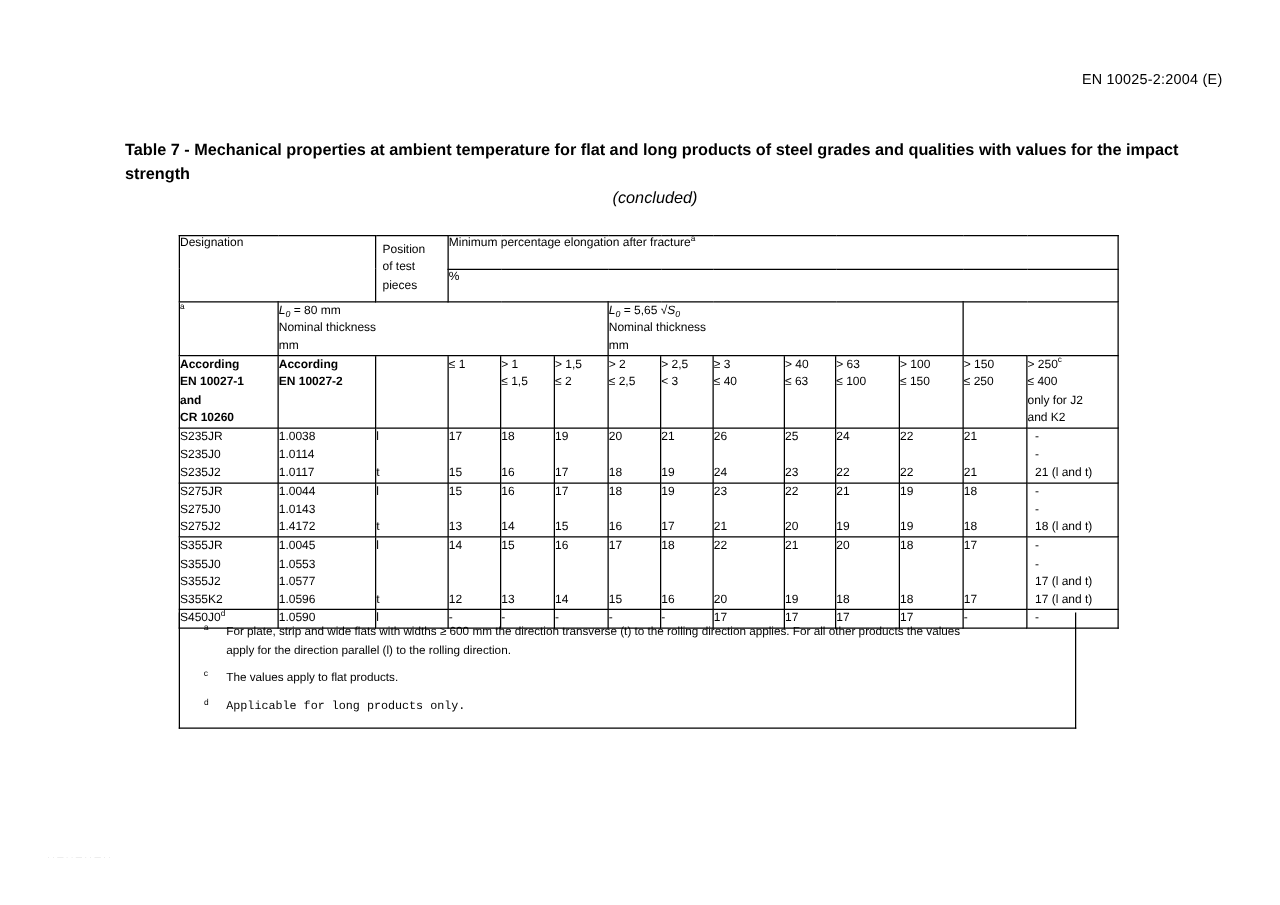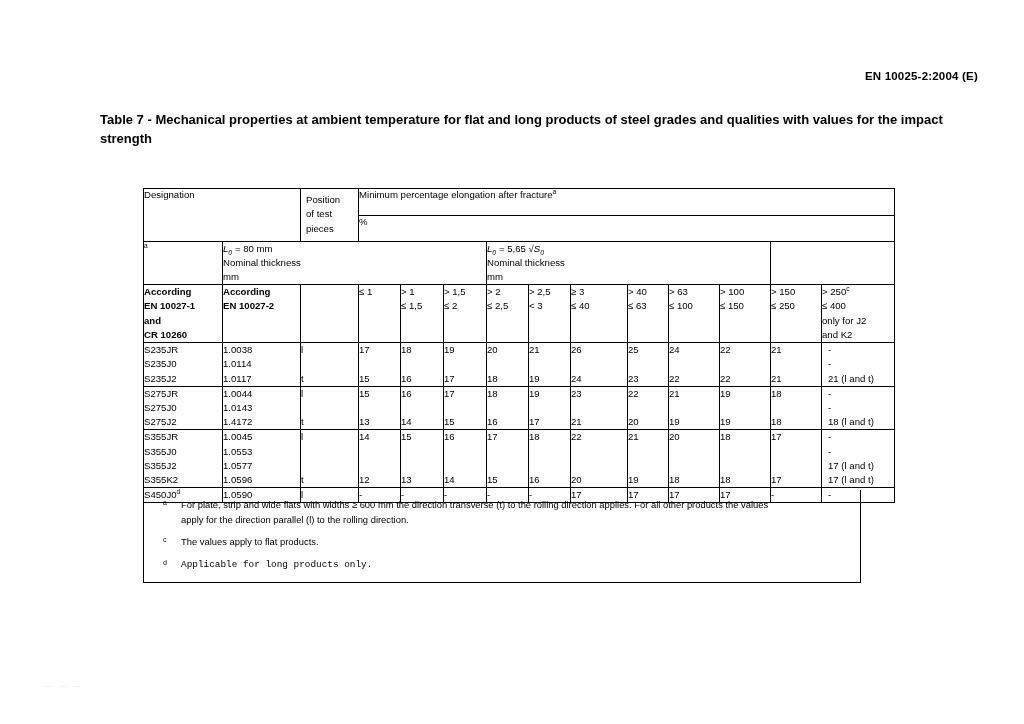--- a/index.html
+++ b/index.html
@@ -13,23 +13,22 @@
     position: relative;
     overflow: hidden;
   }
   .page { position: absolute; inset: 0; }
 
   
   .doc-header {
     position: absolute;
     top: 58px; right: 46px;
     font-size: 11.5px;
-    font-weight: bold;
+    font-weight: normal;
     letter-spacing: .2px;
-    margin-top: 12px;
   }
 
   
   .caption {
     position: absolute;
     top: 111px; left: 100px; width: 848px;
     font-size: 13px;
     font-weight: bold;
     line-height: 1.45;
   }
@@ -171,20 +170,21 @@
 </style>
 </head>
 <body>
 
 <div class="page">
 
   <div class="doc-header">EN 10025-2:2004 (E)</div>
 
   <div class="caption">
     <span>Table 7 - Mechanical properties at ambient temperature for flat and long products of steel grades and qualities with values for the impact strength</span>
+    <span class="concluded">(concluded)</span>
   </div>
 
   <div class="tbl-wrap">
     <table class="main">
       <colgroup>
         <col style="width:79px">
           <col style="width:78px">
           <col style="width:58px">
         <col style="width:42px">
           <col style="width:43px">

